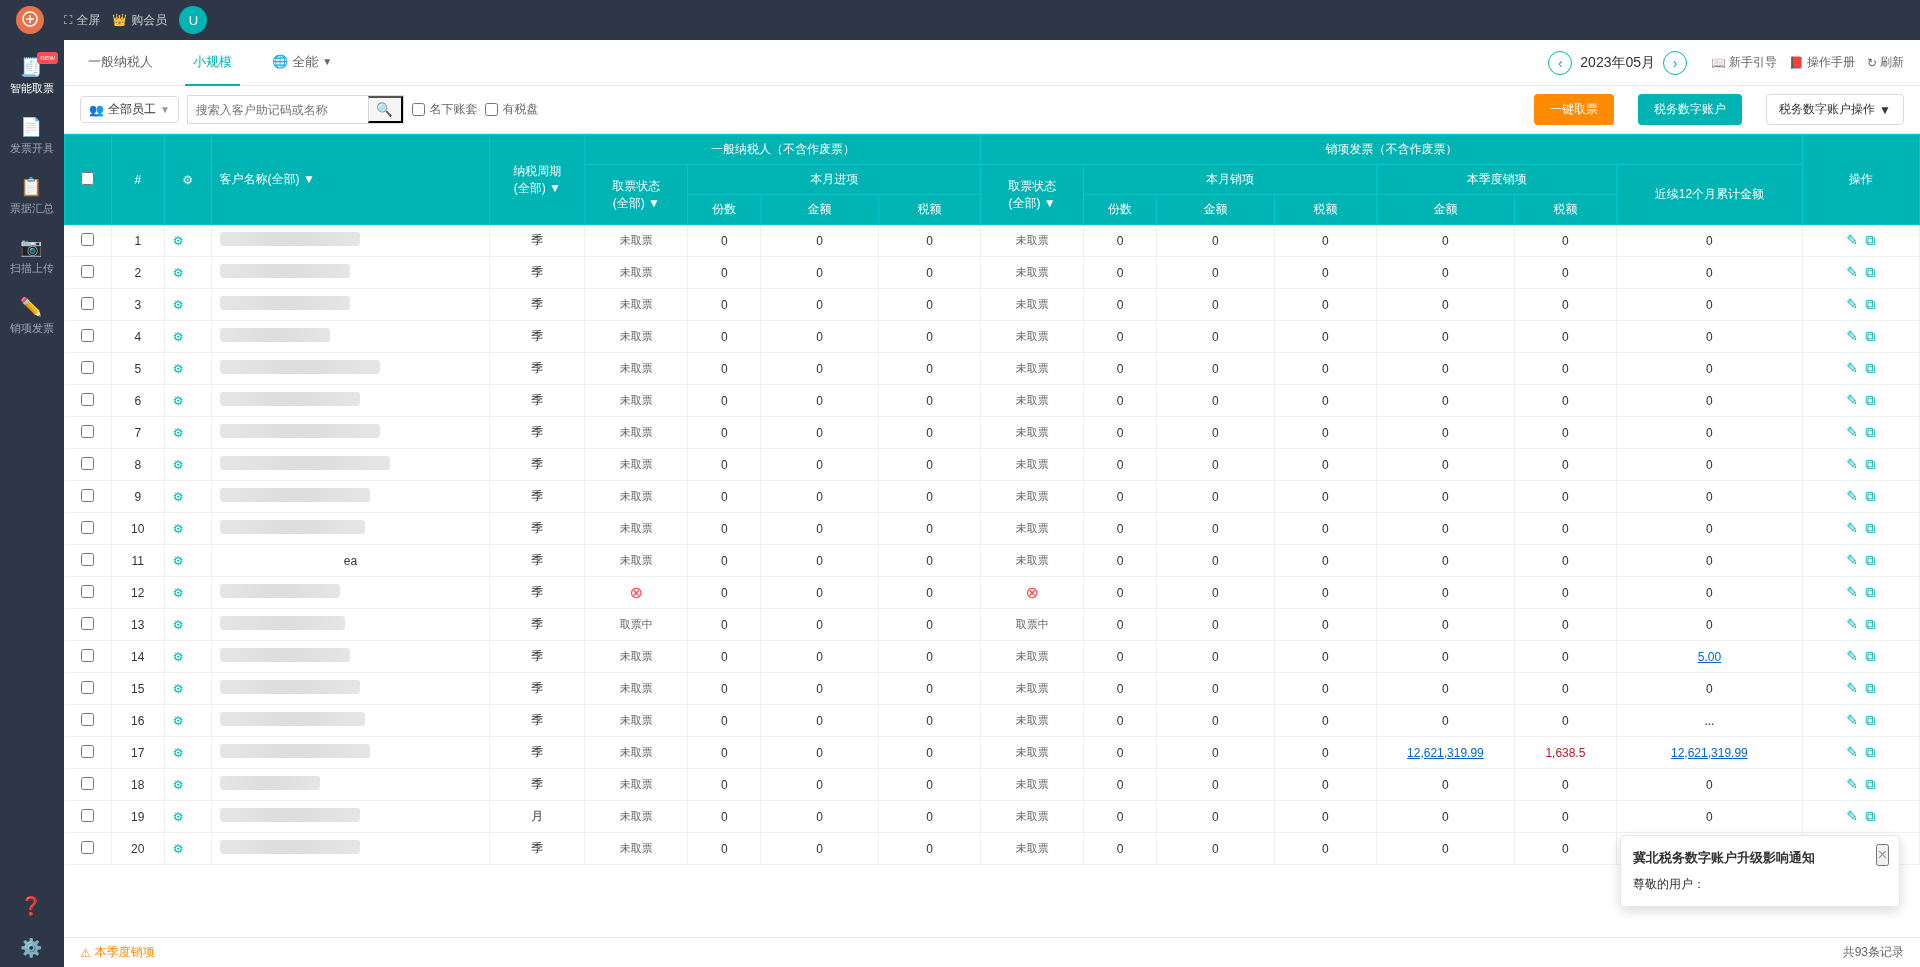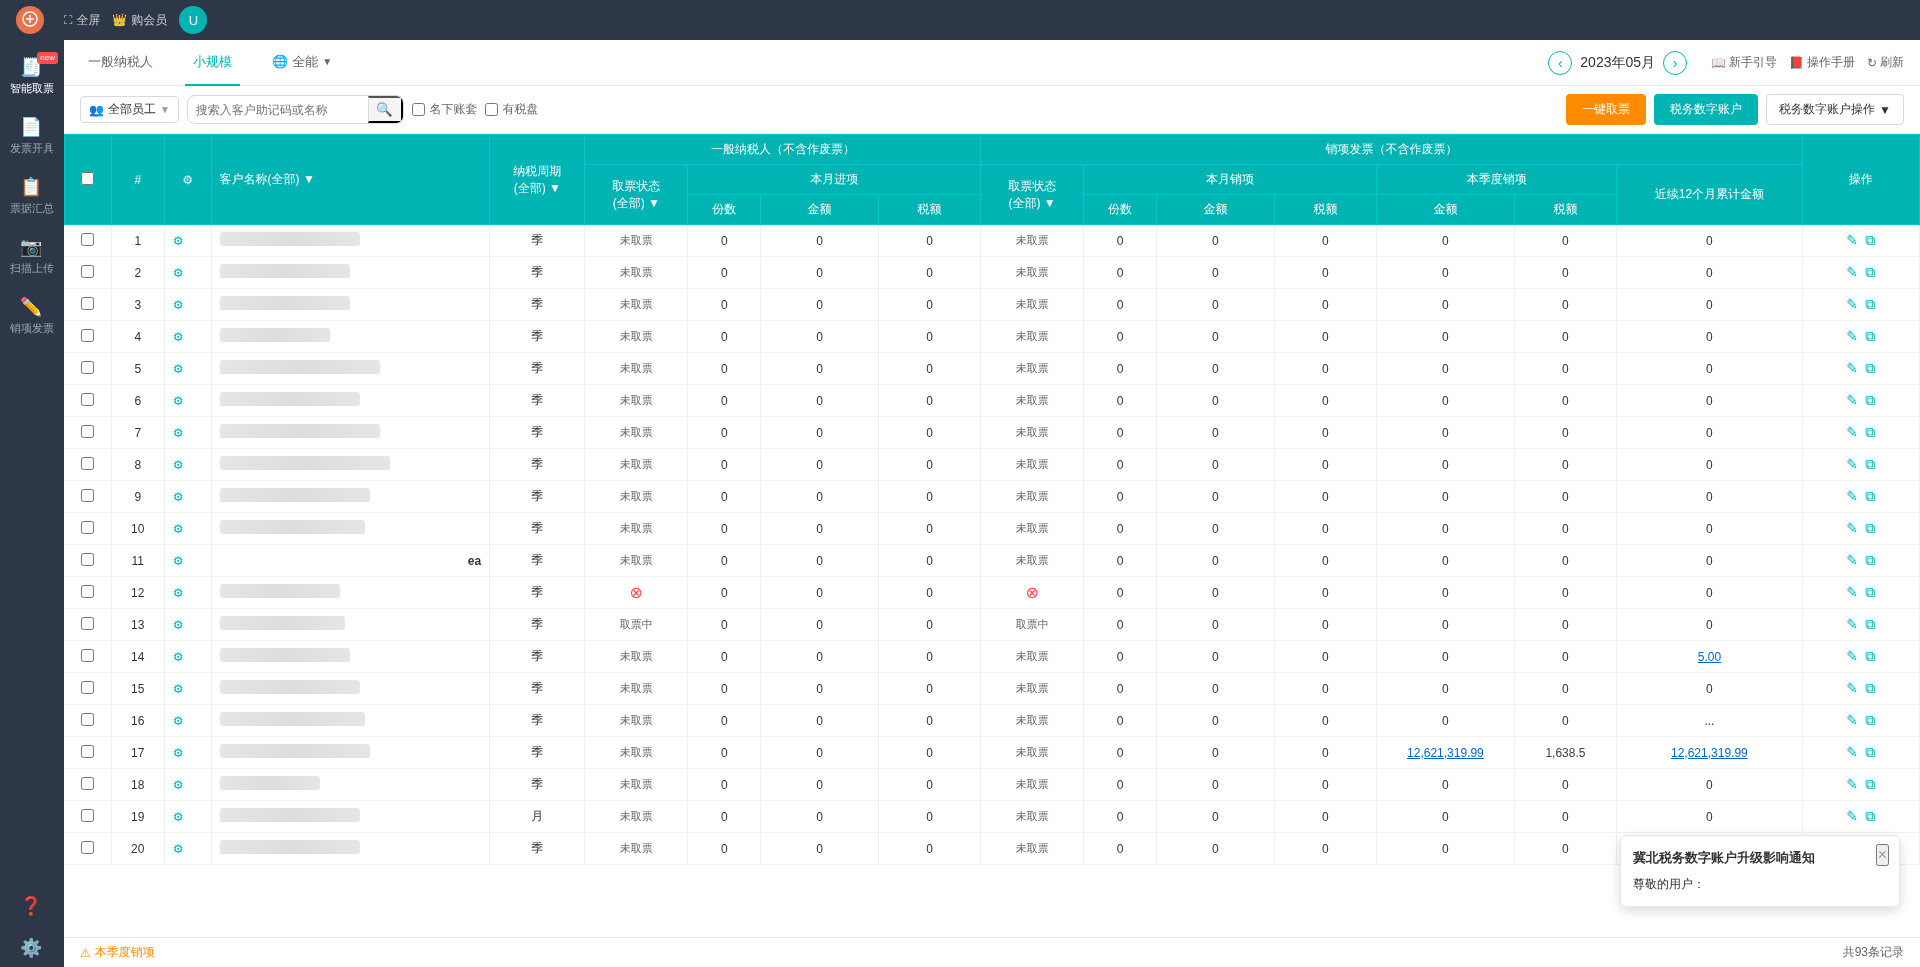--- a/index.html
+++ b/index.html
@@ -35,25 +35,25 @@
     .tab-item.active { color: #00b4b4; border-bottom: 2px solid #00b4b4; font-weight: 500; }
     .period-nav { display: flex; align-items: center; gap: 8px; margin-left: auto; }
     .period-btn { width: 24px; height: 24px; border-radius: 50%; border: 1px solid #00b4b4; background: white; color: #00b4b4; cursor: pointer; display: flex; align-items: center; justify-content: center; font-size: 14px; }
     .period-text { color: #333; font-size: 14px; font-weight: 500; }
     .sub-header-right { display: flex; align-items: center; gap: 12px; color: #666; font-size: 12px; }
     .sub-header-right span { cursor: pointer; display: flex; align-items: center; gap: 3px; }
 
     
     .toolbar { background: white; padding: 8px 16px; display: flex; align-items: center; gap: 8px; border-bottom: 1px solid #e8e8e8; }
     .employee-select { display: flex; align-items: center; gap: 4px; border: 1px solid #d9d9d9; border-radius: 4px; padding: 4px 8px; background: white; cursor: pointer; font-size: 12px; }
-    .search-box { display: flex; align-items: center; border: 1px solid #d9d9d9; border-radius: 8px; overflow: hidden; }
+    .search-box { display: flex; align-items: center; border: 1px solid #d9d9d9; border-radius: 0; overflow: hidden; }
     .search-box input { border: none; outline: none; padding: 4px 8px; font-size: 12px; width: 180px; }
     .search-box .search-btn { background: #f5f5f5; border-left: 1px solid #d9d9d9; padding: 4px 8px; cursor: pointer; }
     .checkbox-item { display: flex; align-items: center; gap: 4px; font-size: 12px; color: #666; }
-    .toolbar-right { margin-left: auto; display: flex; gap: 8px; }
+    .toolbar-right { margin-left: auto; display: flex; gap: 24px; }
     .btn-primary { background: #ff8c00; color: white; border: none; padding: 6px 16px; border-radius: 4px; cursor: pointer; font-size: 12px; }
     .btn-teal { background: #00b4b4; color: white; border: none; padding: 6px 16px; border-radius: 4px; cursor: pointer; font-size: 12px; }
     .btn-outline { background: white; color: #333; border: 1px solid #d9d9d9; padding: 6px 12px; border-radius: 4px; cursor: pointer; font-size: 12px; display: flex; align-items: center; gap: 4px; }
 
     
     .table-container { flex: 1; overflow: auto; background: white; margin: 0; }
     table { width: 100%; border-collapse: collapse; font-size: 12px; }
     thead tr th { background: #00b4b4; color: white; padding: 6px 8px; text-align: center; border: 1px solid #00c8c8; white-space: nowrap; font-weight: normal; }
     tbody tr td { padding: 5px 8px; text-align: center; border-bottom: 1px solid #f0f0f0; border-right: 1px solid #f0f0f0; white-space: nowrap; color: #333; }
     tbody tr td:nth-child(3) { text-align: left; }
@@ -451,21 +451,21 @@
     <td><span>0</span></td>
     <td>
       <button class="action-btn" title="编辑">✎</button>
       <button class="action-btn" title="复制">⧉</button>
     </td>
   </tr>
             <tr>
     <td><input type="checkbox" style=""></td>
     <td>11</td>
     <td style="color:#00b4b4;cursor:pointer;">⚙</td>
-    <td style="text-align:right;font-weight:bold;"><span style="color:#333;font-size:12px;">ea</span></td>
+    <td style="text-align:center;"><span style="color:#333;font-size:12px;">ea</span></td>
     <td>季</td>
     <td><span class="status-badge">未取票</span></td>
     <td>0</td>
     <td>0</td>
     <td>0</td>
     <td><span class="status-badge">未取票</span></td>
     <td>0</td>
     <td>0</td>
     <td>0</td>
     <td><span>0</span></td>
@@ -594,21 +594,21 @@
     <td>季</td>
     <td><span class="status-badge">未取票</span></td>
     <td>0</td>
     <td>0</td>
     <td>0</td>
     <td><span class="status-badge">未取票</span></td>
     <td>0</td>
     <td>0</td>
     <td>0</td>
     <td><span style="color:#0066cc;text-decoration:underline;">12,621,319.99</span></td>
-    <td><span style="color:#404040;">1,638.5</span></td>
+    <td><span style="color:#b91c1c;">1,638.5</span></td>
     <td><span style="color:#0066cc;text-decoration:underline;">12,621,319.99</span></td>
     <td>
       <button class="action-btn" title="编辑">✎</button>
       <button class="action-btn" title="复制">⧉</button>
     </td>
   </tr>
             <tr>
     <td><input type="checkbox" style=""></td>
     <td>18</td>
     <td style="color:#00b4b4;cursor:pointer;">⚙</td>

